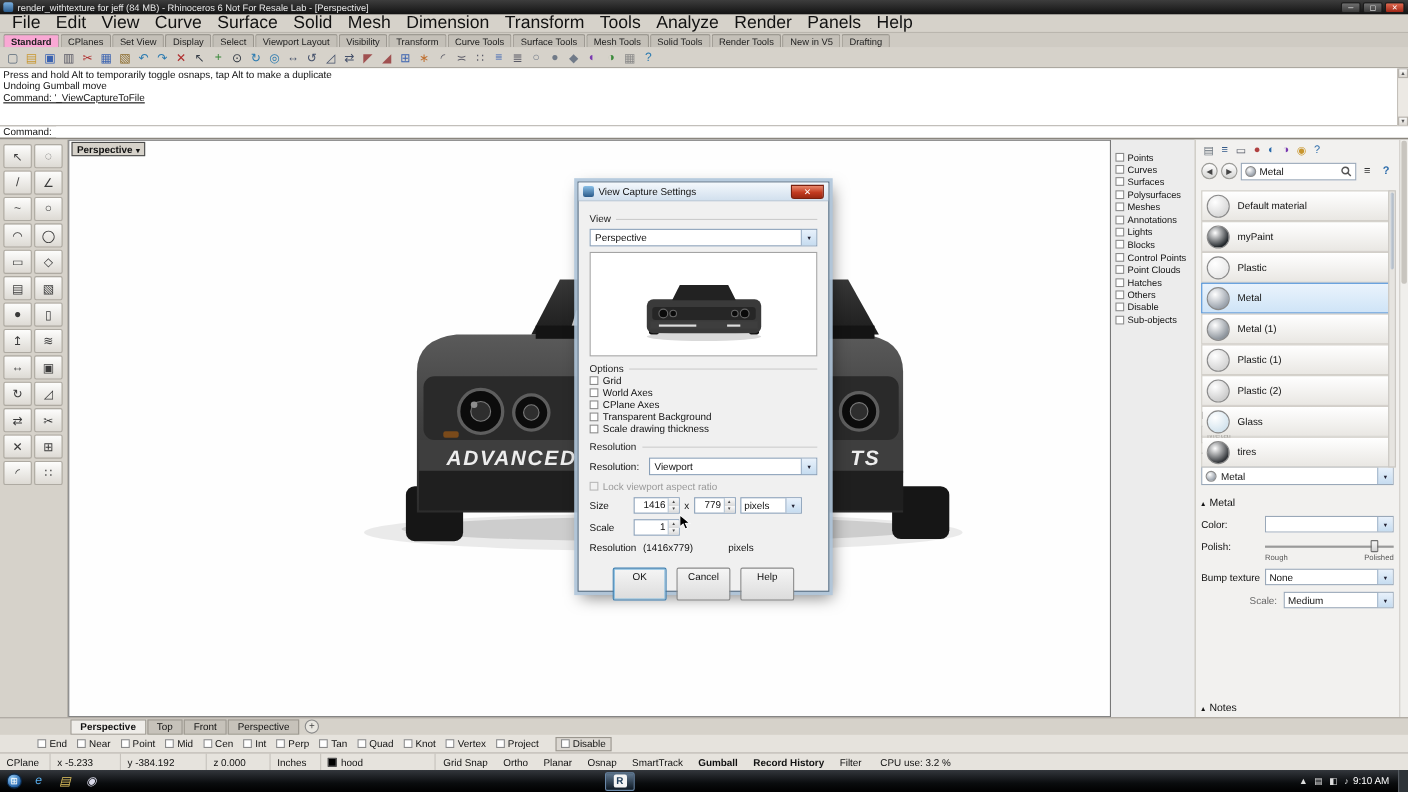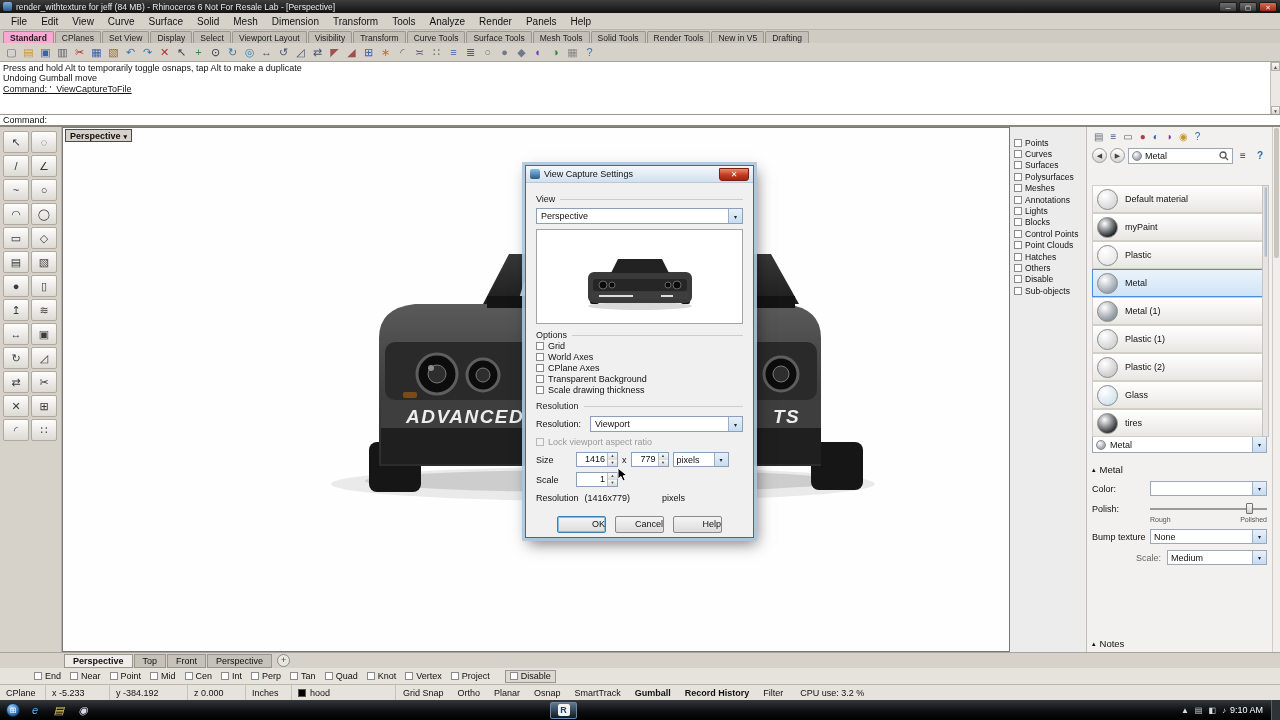--- a/index.html
+++ b/index.html
@@ -11,21 +11,21 @@
     background:linear-gradient(#3d3d3d,#121212); color:#e8e8e8; display:flex; align-items:center;
     font-size:8.5px; padding:0 3px; z-index:5; }
   #app-icon { width:9px; height:9px; background:linear-gradient(#7ab0e0,#2a5a8a); border-radius:2px; margin-right:4px; }
   #titlebar .spacer { flex:1; }
   .win-btn { width:18px; height:10px; margin-left:2px; font-size:6.5px; line-height:9px; text-align:center;
     color:#fff; background:linear-gradient(#707070,#3a3a3a); border:1px solid #1c1c1c; border-radius:2px; }
   .win-btn.close { background:linear-gradient(#e06a50,#a02616); }
 
   
   #menubar { position:absolute; top:13px; left:0; right:0; height:17px; background:#d6d2ca;
-    border-bottom:1px solid #bab6ae; display:flex; align-items:center; font-size:10px; padding-left:4px; }
+    border-bottom:1px solid #bab6ae; display:flex; align-items:center; font-size:16px; padding-left:4px; }
   .menu-item { padding:1px 7px; }
   #tabbar { position:absolute; top:30px; left:0; right:0; height:13px; background:#cfcbc3;
     display:flex; align-items:flex-end; font-size:8.5px; padding-left:3px; }
   .tab { padding:1px 6px 0 6px; border:1px solid #9a968e; border-bottom:none; background:#c4c0b8;
     margin-right:1px; border-radius:2px 2px 0 0; color:#222; white-space:nowrap; }
   .tab.active { background:#f9a8d4; font-weight:bold; }
   #toolbar { position:absolute; top:43px; left:0; right:0; height:19px; background:#d6d2ca;
     border-bottom:1px solid #a8a49c; display:flex; align-items:center; padding-left:3px; }
   .ticon { width:17px; height:17px; display:flex; align-items:center; justify-content:center; font-size:11px; }
 
@@ -62,21 +62,21 @@
     border-left:1px solid #c4c0b8; padding:2px 5px; font-size:9px; }
   #panel-icons { display:flex; gap:7px; height:15px; align-items:center; font-size:10px; padding-left:2px; }
   #mat-header { display:flex; align-items:center; gap:3px; height:19px; margin-top:2px; }
   .navbtn { width:15px; height:15px; border-radius:50%; background:linear-gradient(#ffffff,#d6d6d4); border:1px solid #9a9a96;
     font-size:7px; display:flex; align-items:center; justify-content:center; color:#444; }
   #mat-search { flex:1; height:16px; background:#fff; border:1px solid #9aa8b8; display:flex; align-items:center; gap:3px; padding:0 3px; }
   .ball { border-radius:50%; border:1px solid #8a8a8a; display:inline-block; }
   .ball.tiny { width:10px; height:10px; }
   #hdr-menu, #hdr-help { font-size:10px; width:14px; text-align:center; color:#333; }
   #hdr-help { color:#2a6aaa; font-weight:bold; }
-  #mat-list { margin-top:20px; height:183px; position:relative; }
+  #mat-list { margin-top:8px; height:183px; position:relative; }
   .mat-item { height:28px; display:flex; align-items:center; gap:7px; padding:0 4px;
     border:1px solid #d2cfc9; background:linear-gradient(#ffffff,#e9e7e3); }
   .mat-item.selected { border:1px solid #4a90d9; background:linear-gradient(#eaf3fc,#cfe4f7); }
   .mat-item .ball { width:21px; height:21px; }
   #mat-scrollbar { position:absolute; right:-2px; top:0; width:7px; height:252px; background:#e6e4e0; border:1px solid #c8c5c0; }
   #mat-scrollbar .thumb { margin:1px; height:70px; background:linear-gradient(90deg,#cfd6de,#a8b4c2); border-radius:2px; }
   .splitter { text-align:center; font-size:7px; color:#888; height:10px; line-height:9px; letter-spacing:2px; }
   .plabel { margin-top:7px; font-size:9.5px; }
   #mat-name-input { margin-top:3px; height:16px; background:#fff; border:1px solid #a0a0a0; padding:2px 4px; }
   #mat-type-dd { margin-top:3px; height:17px; background:#fff; border:1px solid #9aa8b8; display:flex; align-items:center; gap:4px; padding-left:3px; }
@@ -127,22 +127,22 @@
   .spin { background:#fff; border:1px solid #8aa0b8; height:15px; display:flex; }
   .spin .val { text-align:right; padding:1px 2px 0 0; flex:1; }
   .spin .btns { width:10px; border-left:1px solid #b0c0d0; display:flex; flex-direction:column; }
   .spin .btns div { flex:1; font-size:4px; line-height:6px; text-align:center; background:linear-gradient(#fafafa,#dadada); color:#444; }
   .w40 { width:42px; } .w36 { width:38px; }
   #dlg-pixels { width:56px; height:15px; background:#fff; border:1px solid #8aa0b8; display:flex; align-items:center; padding-left:3px; }
   #dlg-pixels .grow { flex:1; }
   #dlg-summary { display:flex; margin-top:6px; gap:6px; }
   #dlg-summary .units { margin-left:26px; }
   #dlg-buttons { display:flex; justify-content:center; gap:9px; margin-top:13px; }
-  .btn { width:49px; height:17px; background:linear-gradient(#f5f5f5,#dcdcdc); border:1px solid #8a8a8a;
-    border-radius:2px; font-size:9px; text-align:right; line-height:15px; }
+  .btn { width:49px; height:30px; background:linear-gradient(#f5f5f5,#dcdcdc); border:1px solid #8a8a8a;
+    border-radius:2px; font-size:9px; text-align:center; line-height:15px; }
   .btn.default { border-color:#3c7fb1; box-shadow:inset 0 0 0 1px #86bde0; }
 
   #mouse-cursor { position:absolute; left:617px; top:467px; z-index:99; }
 
   
   #vptabs { position:absolute; top:652px; left:0; right:0; height:16px; background:#d6d2ca;
     border-top:1px solid #a8a49c; display:flex; align-items:center; padding-left:64px; font-size:9px; gap:1px; }
   .vptab { padding:1px 8px; border:1px solid #9a968e; background:#c6c2ba; }
   .vptab.active { background:#efede9; font-weight:bold; }
   #new-vp { width:13px; height:13px; border-radius:50%; border:1px solid #8a8a8a; background:#e8e6e0;

